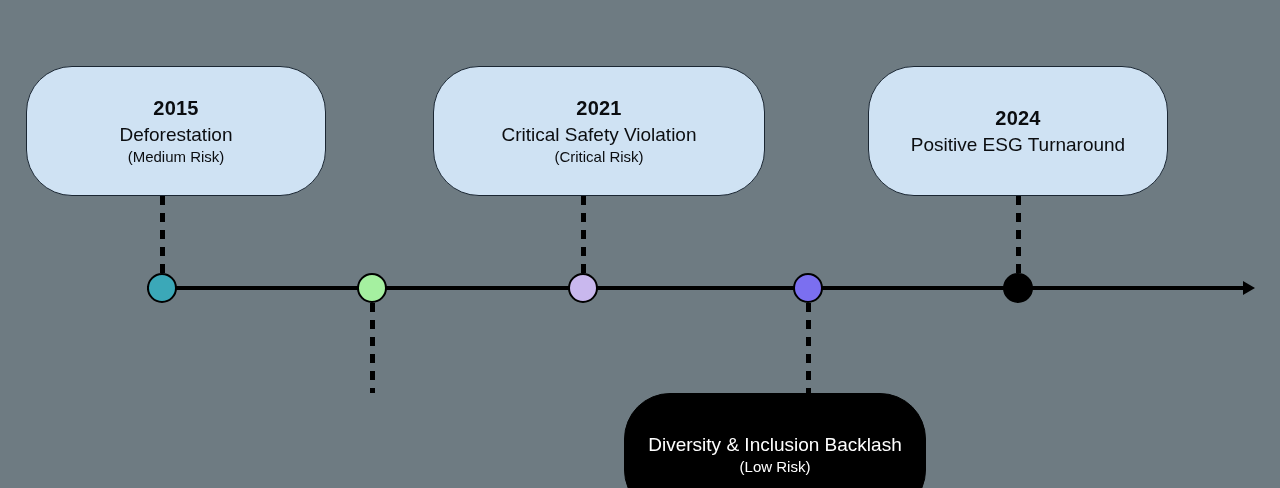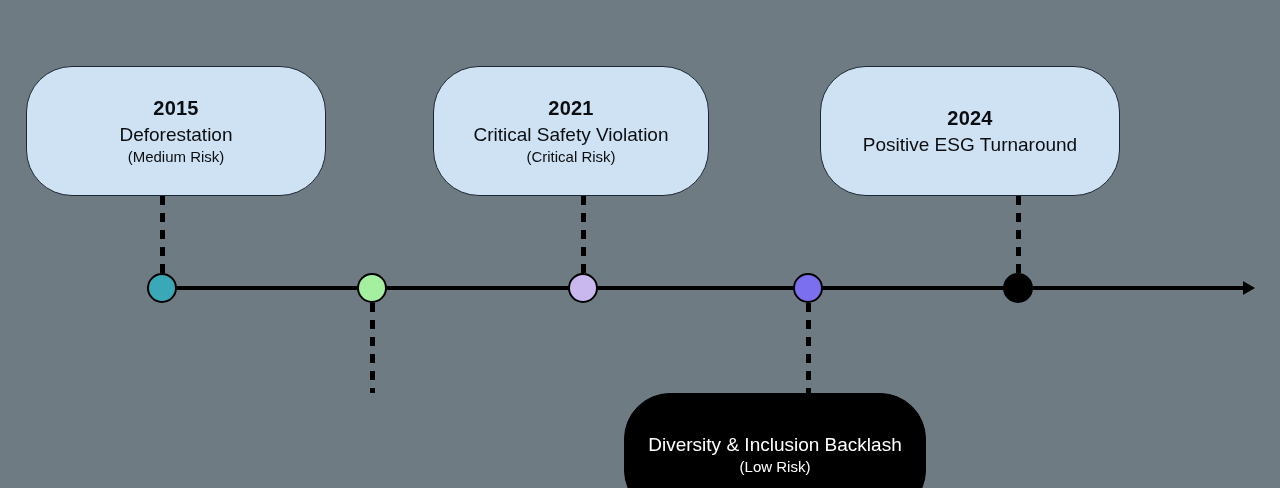--- a/index.html
+++ b/index.html
@@ -106,31 +106,31 @@
     <div class="connector" style="left: 160px; top: 155px; height: 78px;"></div>
     <div class="event-card theme-light" style="left: 26px; top: 25px; width: 300px; height: 130px;">
       <div class="card-year">2015</div>
       <div class="card-title">Deforestation</div>
       <div class="card-risk">(Medium Risk)</div>
     </div>
     <div class="node-dot" style="left: 147px; top: 232px; background: rgb(59, 168, 184);"></div>
     <div class="connector" style="left: 370px; top: 262px; height: 90px;"></div>
     <div class="node-dot" style="left: 357px; top: 232px; background: rgb(165, 240, 160);"></div>
     <div class="connector" style="left: 581px; top: 155px; height: 78px;"></div>
-    <div class="event-card theme-light" style="left: 433px; top: 25px; width: 276px; height: 130px;">
+    <div class="event-card theme-light" style="left: 433px; top: 25px; width: 332px; height: 130px;">
       <div class="card-year">2021</div>
       <div class="card-title">Critical Safety Violation</div>
       <div class="card-risk">(Critical Risk)</div>
     </div>
     <div class="node-dot" style="left: 568px; top: 232px; background: rgb(201, 184, 238);"></div>
     <div class="connector" style="left: 806px; top: 262px; height: 90px;"></div>
     <div class="event-card theme-dark" style="left: 624px; top: 352px; width: 302px; height: 123px;">
       <div class="card-title">Diversity &amp; Inclusion Backlash</div>
       <div class="card-risk">(Low Risk)</div>
     </div>
     <div class="node-dot" style="left: 793px; top: 232px; background: rgb(123, 111, 240);"></div>
     <div class="connector" style="left: 1016px; top: 155px; height: 78px;"></div>
-    <div class="event-card theme-light" style="left: 820px; top: 25px; width: 300px; height: 130px;">
+    <div class="event-card theme-light" style="left: 868px; top: 25px; width: 300px; height: 130px;">
       <div class="card-year">2024</div>
       <div class="card-title">Positive ESG Turnaround</div>
     </div>
     <div class="node-dot" style="left: 1003px; top: 232px; background: rgb(0, 0, 0);"></div>
   </div>
 
 </body></html>

